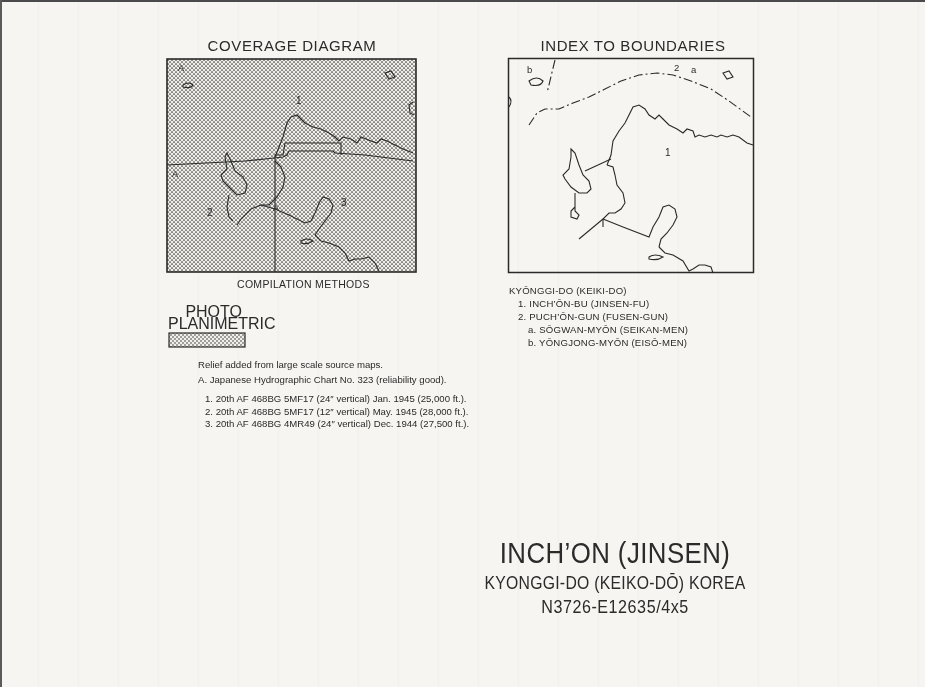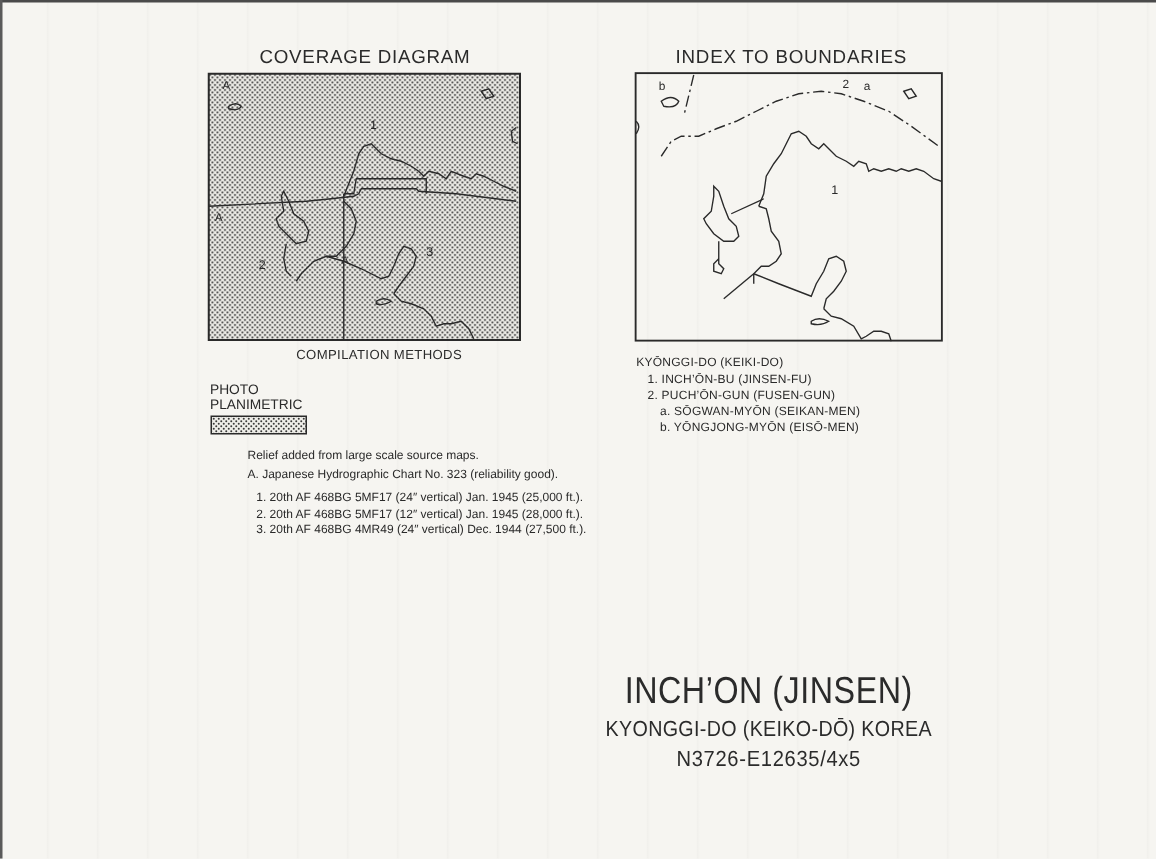--- a/index.html
+++ b/index.html
@@ -20,21 +20,21 @@
     .heading {
       position: absolute; font-size: 15px; letter-spacing: 0.6px;
       text-align: center; color: #2a2a2a;
     }
     .map-box { position: absolute; }
     .map-box svg { display: block; }
     .caption {
       position: absolute; font-size: 10.5px; letter-spacing: 0.3px; color: #2a2a2a;
     }
     .legend-label {
-      position: absolute; font-size: 11px; text-align: left; line-height: 12px; color: #2a2a2a;
+      position: absolute; font-size: 16px; text-align: right; line-height: 12px; color: #2a2a2a;
     }
     .legend-swatch { position: absolute; }
     .notes { position: absolute; left: 167px; top: 357px; font-size: 9.6px; color: #2a2a2a; line-height: 15px; margin-left: 31px; }
     .notes .line { white-space: nowrap; }
     .notes .src { padding-left: 7px; line-height: 12.5px; }
     .notes .sub { margin-top: 6px; }
     .index-list { position: absolute; left: 509px; top: 284px; font-size: 9.6px; line-height: 13px; color: #2a2a2a; letter-spacing: 0.2px; }
     .index-list .l1 { padding-left: 9px; }
     .index-list .l2 { padding-left: 19px; }
     .title-block { position: absolute; left: 460px; top: 535px; width: 310px; text-align: center; color: #2b2b2b; }
@@ -110,21 +110,21 @@
     </defs>
     <rect x="1" y="1" width="76" height="14" fill="url(#stipple2)" stroke="#2a2a2a" stroke-width="1.2"></rect>
   </svg>
 </div>
 
 <div class="notes">
   <div class="line">Relief added from large scale source maps.</div>
   <div class="line">A. Japanese Hydrographic Chart No. 323 (reliability good).</div>
   <div class="sub">
     <div class="line src">1. 20th AF 468BG 5MF17 (24″ vertical) Jan. 1945 (25,000 ft.).</div>
-    <div class="line src">2. 20th AF 468BG 5MF17 (12″ vertical) Jan. 1945 (28,000 ft.).</div>
+    <div class="line src">2. 20th AF 468BG 5MF17 (12″ vertical) May. 1945 (28,000 ft.).</div>
     <div class="line src">3. 20th AF 468BG 4MR49 (24″ vertical) Dec. 1944 (27,500 ft.).</div>
   </div>
 </div>
 
 <div class="heading" style="left:508px; top:37px; width:250px;">INDEX TO BOUNDARIES</div>
 
 <div class="map-box" style="left:507px; top:57px;">
   <svg width="248" height="218" viewBox="0 0 248 218" xmlns="http://www.w3.org/2000/svg">
     <rect x="1.5" y="1.5" width="245" height="214" fill="none" stroke="#2a2a2a" stroke-width="1.5"></rect>
     <g fill="none" stroke="#2a2a2a" stroke-width="1.1">

